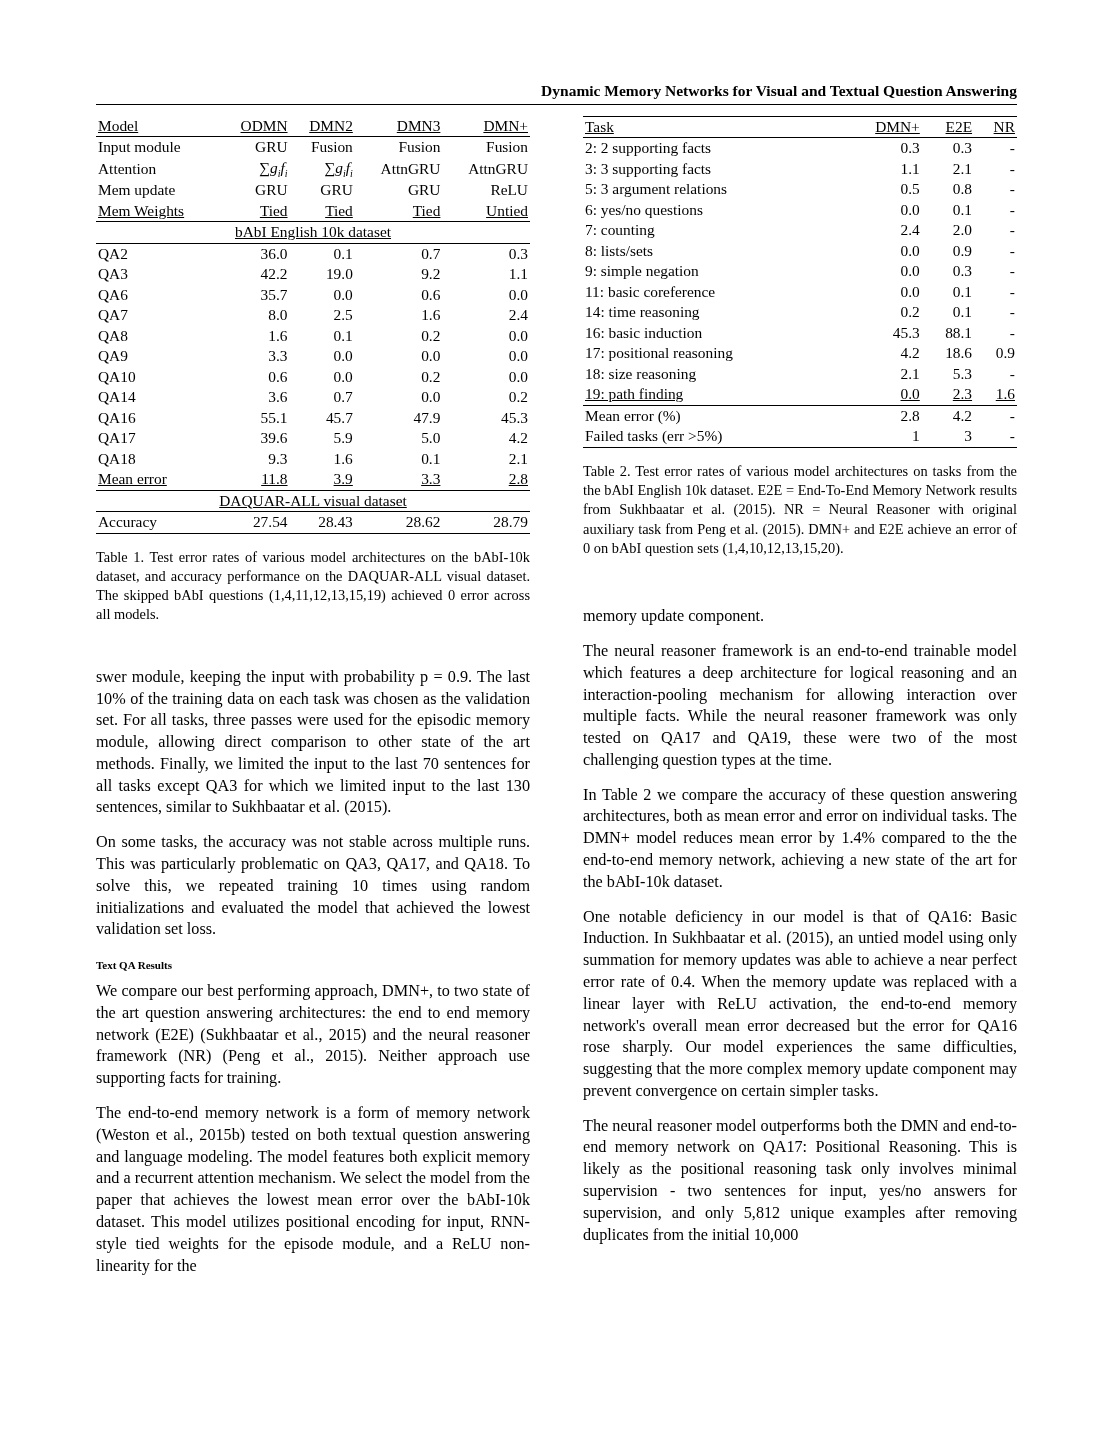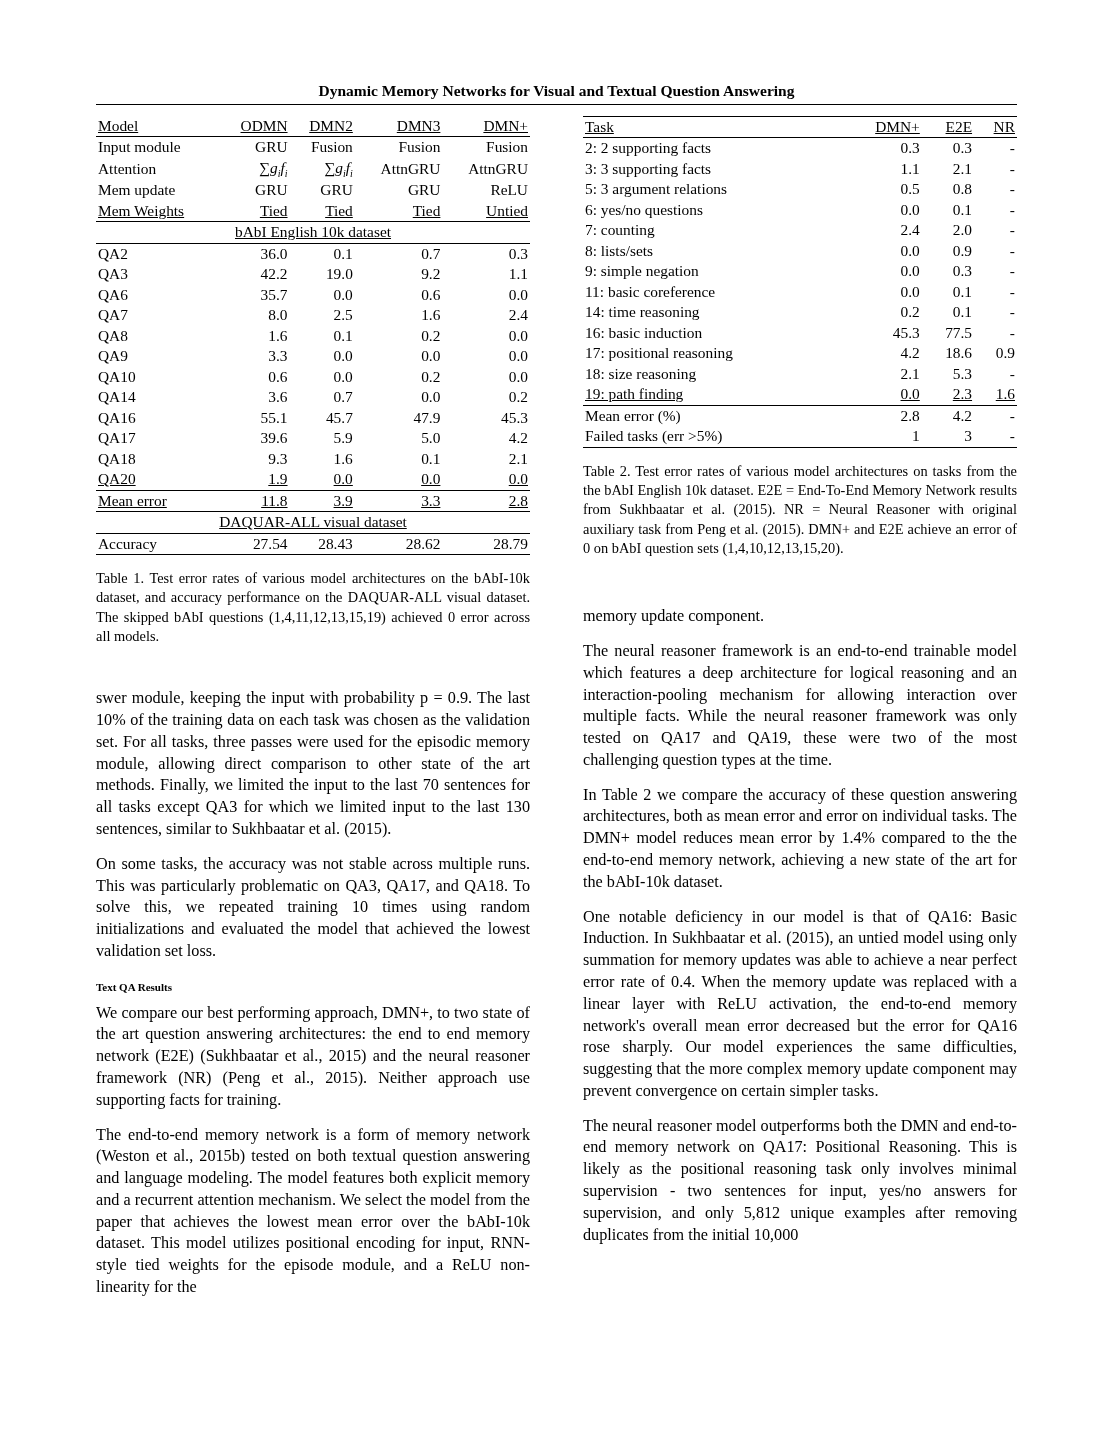--- a/index.html
+++ b/index.html
@@ -19,21 +19,21 @@
     left: 0; top: 0;
     width: 1113px;
     height: 1440px;
     padding: 0;
   }
   .running-head {
     position: absolute;
     left: 96px;
     top: 82px;
     width: 921px;
-    text-align: center;
+    text-align: right;
     font-size: 15.5px;
     font-weight: bold;
     font-family: "Liberation Serif", serif;
   }
   .head-rule {
     position: absolute;
     left: 96px;
     top: 104px;
     width: 921px;
     border-top: 1.1px solid #000;
@@ -218,27 +218,20 @@
           <td>4.2</td>
         </tr>
         <tr>
           <td class="l">QA18</td>
           <td>9.3</td>
           <td>1.6</td>
           <td>0.1</td>
           <td>2.1</td>
         </tr>
         <tr class="rule-bot">
-          <td class="l">QA20</td>
-          <td>1.9</td>
-          <td>0.0</td>
-          <td>0.0</td>
-          <td>0.0</td>
-        </tr>
-        <tr class="rule-bot">
           <td class="l">Mean error</td>
           <td>11.8</td>
           <td>3.9</td>
           <td>3.3</td>
           <td>2.8</td>
         </tr>
         <tr class="rule-bot">
           <td class="c" colspan="5">DAQUAR-ALL visual dataset</td>
         </tr>
         <tr class="rule-thick-bot">
@@ -332,21 +325,21 @@
         </tr>
         <tr>
           <td class="l">14: time reasoning</td>
           <td>0.2</td>
           <td>0.1</td>
           <td>-</td>
         </tr>
         <tr>
           <td class="l">16: basic induction</td>
           <td>45.3</td>
-          <td>77.5</td>
+          <td>88.1</td>
           <td>-</td>
         </tr>
         <tr>
           <td class="l">17: positional reasoning</td>
           <td>4.2</td>
           <td>18.6</td>
           <td>0.9</td>
         </tr>
         <tr>
           <td class="l">18: size reasoning</td>

